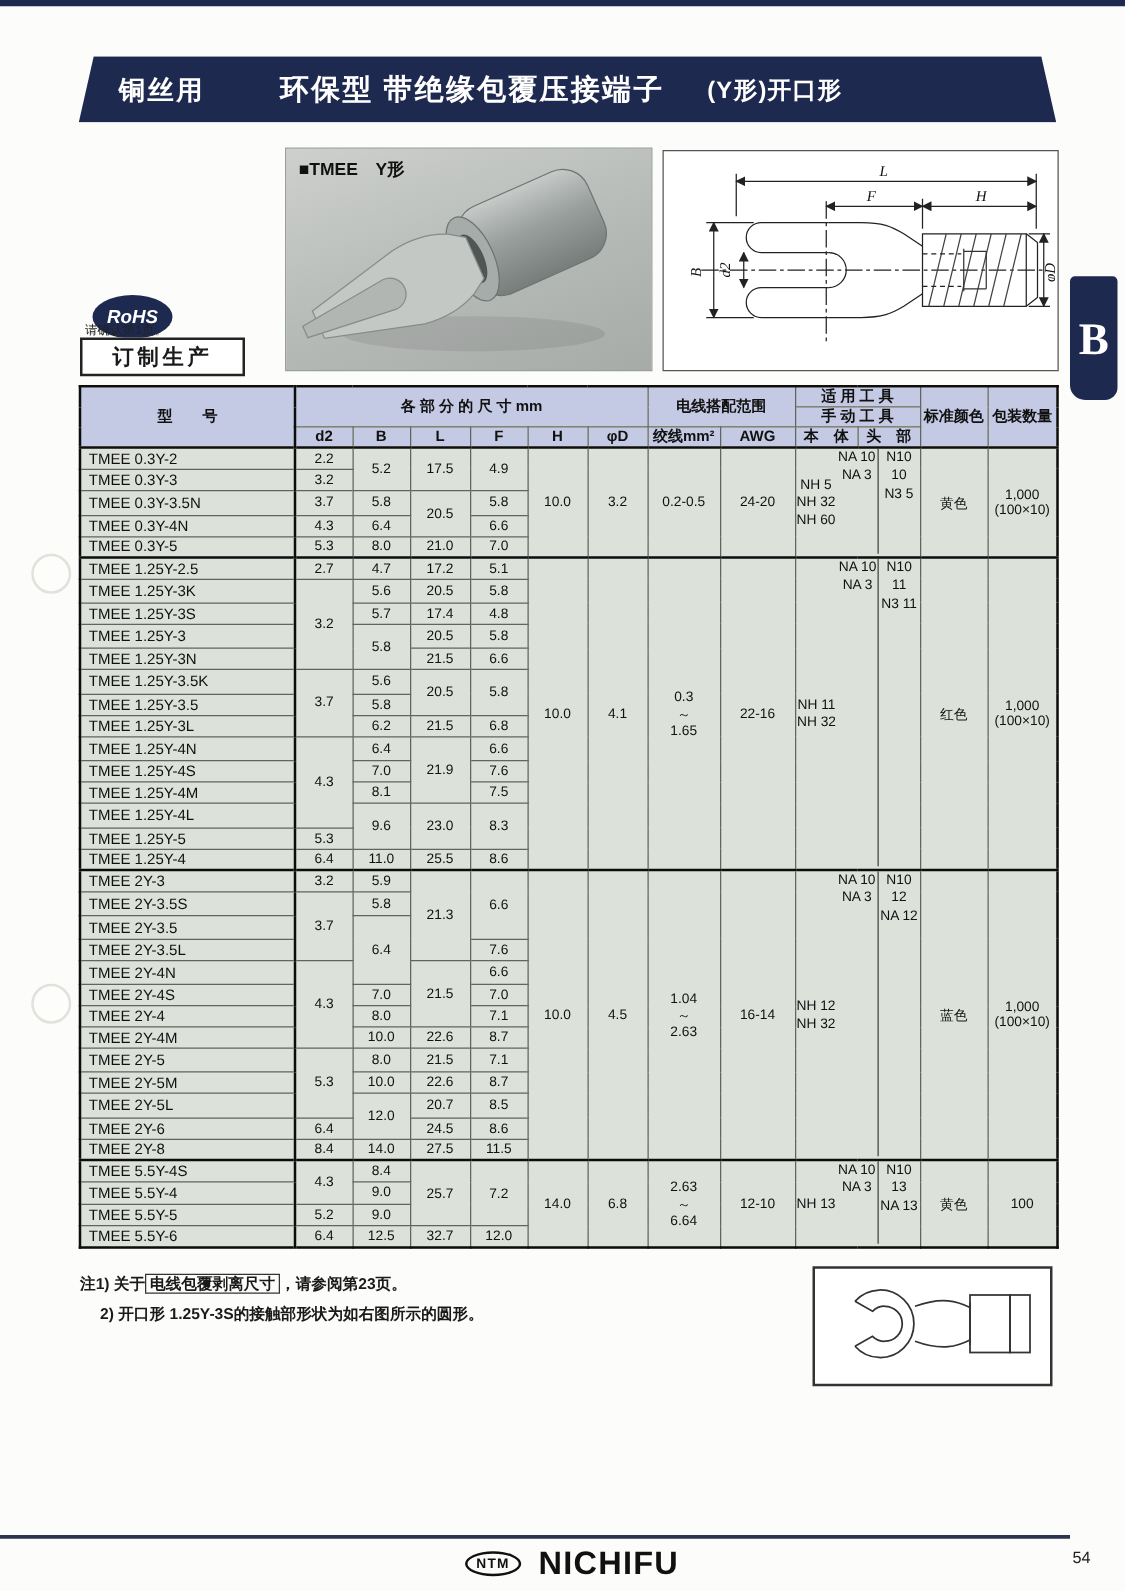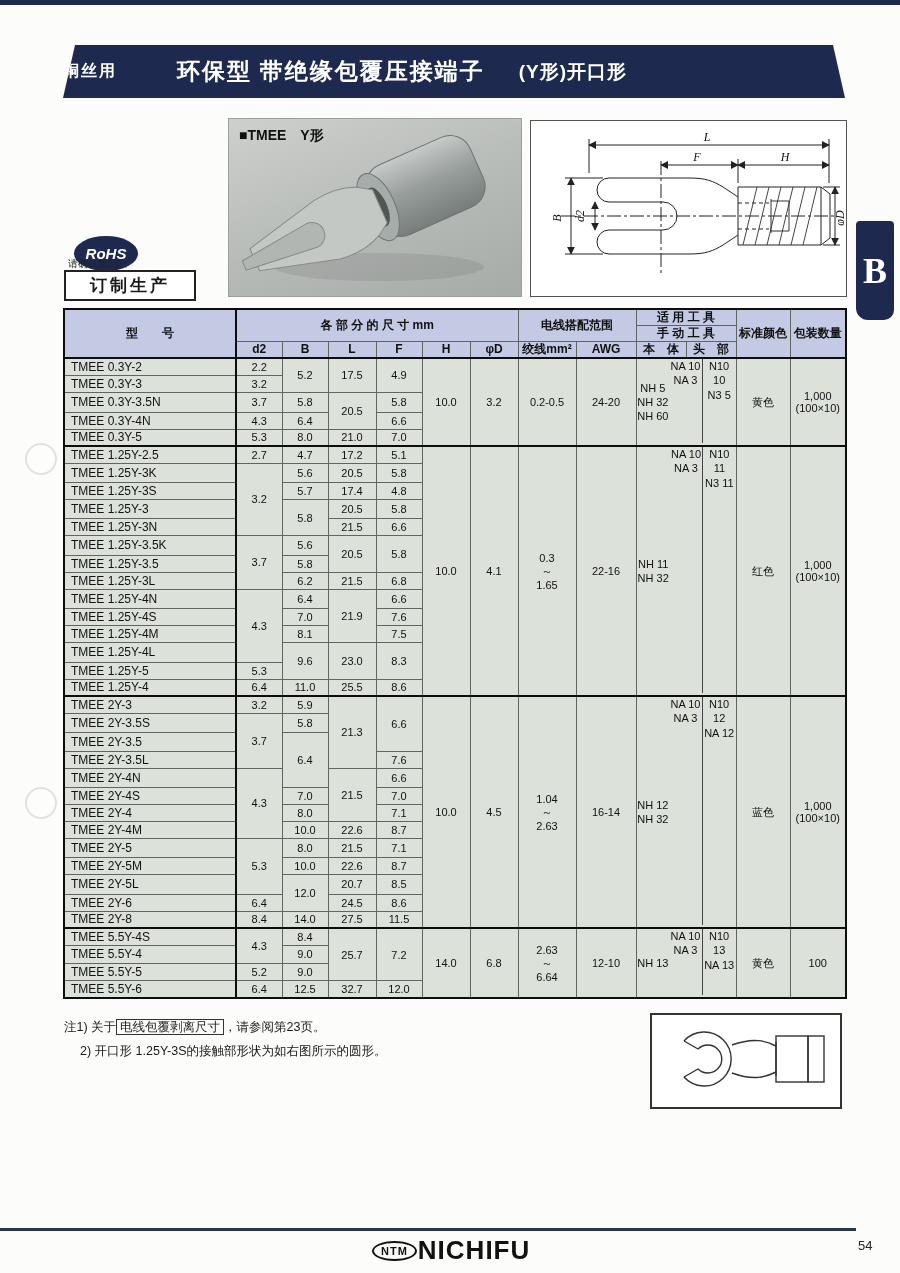--- a/index.html
+++ b/index.html
@@ -2,21 +2,21 @@
 <html><head>
 <meta charset="utf-8">
 <style>
   html,body{margin:0;padding:0;}
   body{width:900px;height:1273px;position:relative;background:#fcfcfa;
        font-family:"Liberation Sans",sans-serif;color:#1a1a1a;overflow:hidden;}
   .topline{position:absolute;left:0;top:0;width:900px;height:5px;background:#1e2950;}
   
   .titlebar{position:absolute;left:63px;top:45px;width:782px;height:53px;background:#1e2950;color:#fff;
             display:flex;align-items:center;clip-path:polygon(12px 0,770px 0,782px 53px,0 53px);}
-  .title-left{font-size:16px;font-weight:bold;letter-spacing:2px;}
+  .title-left{font-size:21px;font-weight:bold;margin-left:32px;letter-spacing:2px;}
   .title-main{font-size:23px;font-weight:bold;letter-spacing:2px;margin-left:60px;font-family:Liberation Serif, serif;}
   .title-right{font-size:19px;font-weight:bold;margin-left:34px;letter-spacing:1px;}
   
   .photo{position:absolute;left:228px;top:118px;width:292px;height:177px;
          background:linear-gradient(160deg,#cdd0cd 0%,#b6bab7 55%,#a7aba8 100%);border:1px solid #9aa09c;}
   .photo-label{position:absolute;left:10px;top:8px;font-size:14px;font-weight:bold;color:#111;}
   
   .tdraw{position:absolute;left:530px;top:120px;width:315px;height:175px;background:#fff;border:1px solid #555;}
   
   .rohs{position:absolute;left:74px;top:236px;width:64px;height:35px;background:#1e2950;border-radius:50%;
@@ -39,27 +39,27 @@
   .spec tbody tr{height:17px;}
   .spec td.model-cell{text-align:left;padding-left:6px;font-weight:normal;font-size:12px;border-right:2px solid #0d0d0d;}
   .spec th.th-model{border-right:2px solid #0d0d0d;}
   .spec tr.gfirst>td{border-top:2px solid #0d0d0d;}
   .tools{display:flex;flex-direction:row;line-height:1.3;}
   .tools-top{flex:1;display:flex;flex-direction:column;justify-content:center;}
   .tools-bottom{display:flex;padding-bottom:2px;}
   .tools-bottom>div{flex:1;}
   .tb-body{border-right:1px solid #444;}
   
-  .notes{position:absolute;left:64px;top:1016px;font-size:12.5px;color:#1a1a1a;line-height:1.9;}
+  .notes{position:absolute;left:64px;top:1016px;font-size:12.5px;color:#1a1a1a;line-height:1.9;font-weight:bold;}
   .boxed{border:1px solid #333;padding:0 3px;}
   .note2{margin-left:16px;}
   .note-draw{position:absolute;left:650px;top:1013px;width:188px;height:92px;background:#fff;border:2px solid #333;}
   
   .footline{position:absolute;left:0;top:1228px;width:856px;height:3px;background:#2b3552;}
-  .brand{position:absolute;left:372px;top:1235px;display:flex;align-items:center;gap:1px;color:#111;}
+  .brand{position:absolute;left:372px;top:1235px;display:flex;align-items:center;gap:14px;color:#111;}
   .ntm{border:2px solid #111;border-radius:50%;font-size:11px;font-weight:bold;padding:2px 7px;letter-spacing:1px;}
   .nichifu{font-size:26px;font-weight:bold;letter-spacing:1px;}
   .pageno{position:absolute;left:858px;top:1238px;font-size:13px;color:#222;}
   svg text{font-family:"Liberation Serif",serif;}
 </style>
 </head>
 <body>
 
 <div class="topline"></div>
 

